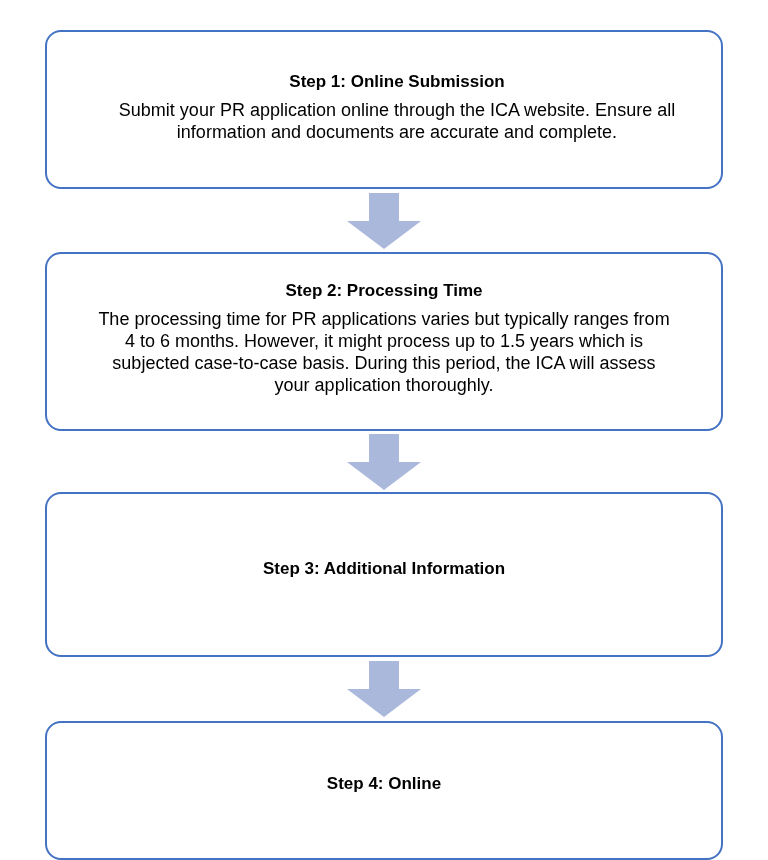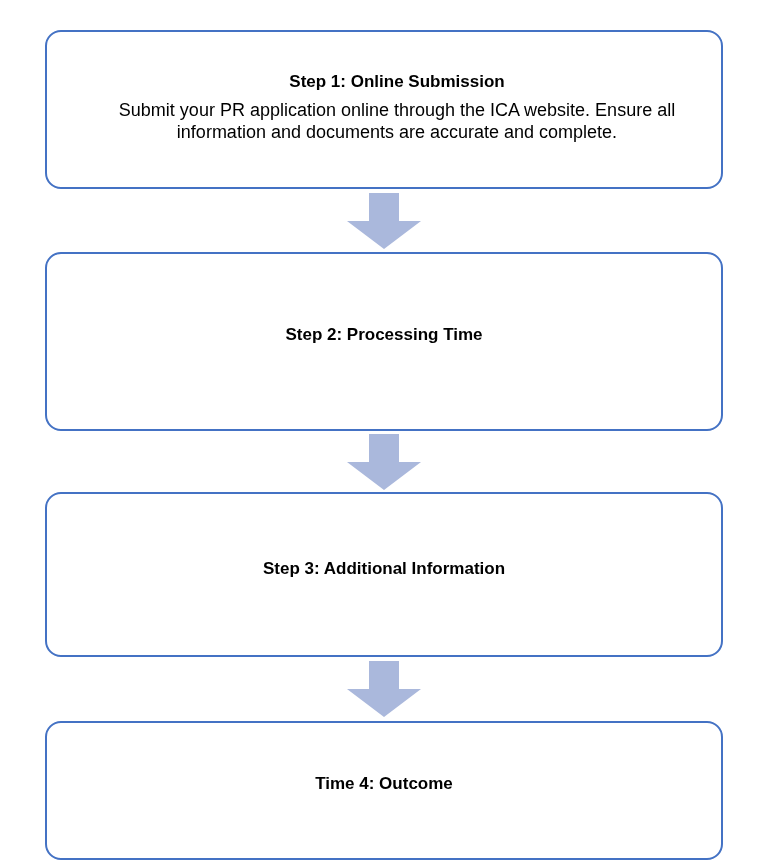--- a/index.html
+++ b/index.html
@@ -76,35 +76,39 @@
   </div>
 
   <div class="arrow-wrap g1">
     <svg class="arrow-icon" width="74" height="56" viewBox="0 0 74 56" aria-hidden="true">
       <polygon points="22,0 52,0 52,28 74,28 37,56 0,28 22,28"></polygon>
     </svg>
   </div>
 
   <div class="step-box h2">
     <div class="step-title">Step 2: Processing Time</div>
+    <div class="step-body">The processing time for PR applications varies but typically ranges from
+4 to 6 months. However, it might process up to 1.5 years which is
+subjected case-to-case basis. During this period, the ICA will assess
+your application thoroughly.</div>
   </div>
 
   <div class="arrow-wrap g2">
     <svg class="arrow-icon" width="74" height="56" viewBox="0 0 74 56" aria-hidden="true">
       <polygon points="22,0 52,0 52,28 74,28 37,56 0,28 22,28"></polygon>
     </svg>
   </div>
 
   <div class="step-box h3">
     <div class="step-title">Step 3: Additional Information</div>
   </div>
 
   <div class="arrow-wrap g3">
     <svg class="arrow-icon" width="74" height="56" viewBox="0 0 74 56" aria-hidden="true">
       <polygon points="22,0 52,0 52,28 74,28 37,56 0,28 22,28"></polygon>
     </svg>
   </div>
 
   <div class="step-box h4">
-    <div class="step-title">Time 4: Outcome</div>
+    <div class="step-title">Step 4: Online</div>
   </div>
 
 </div>
 
 </body></html>

